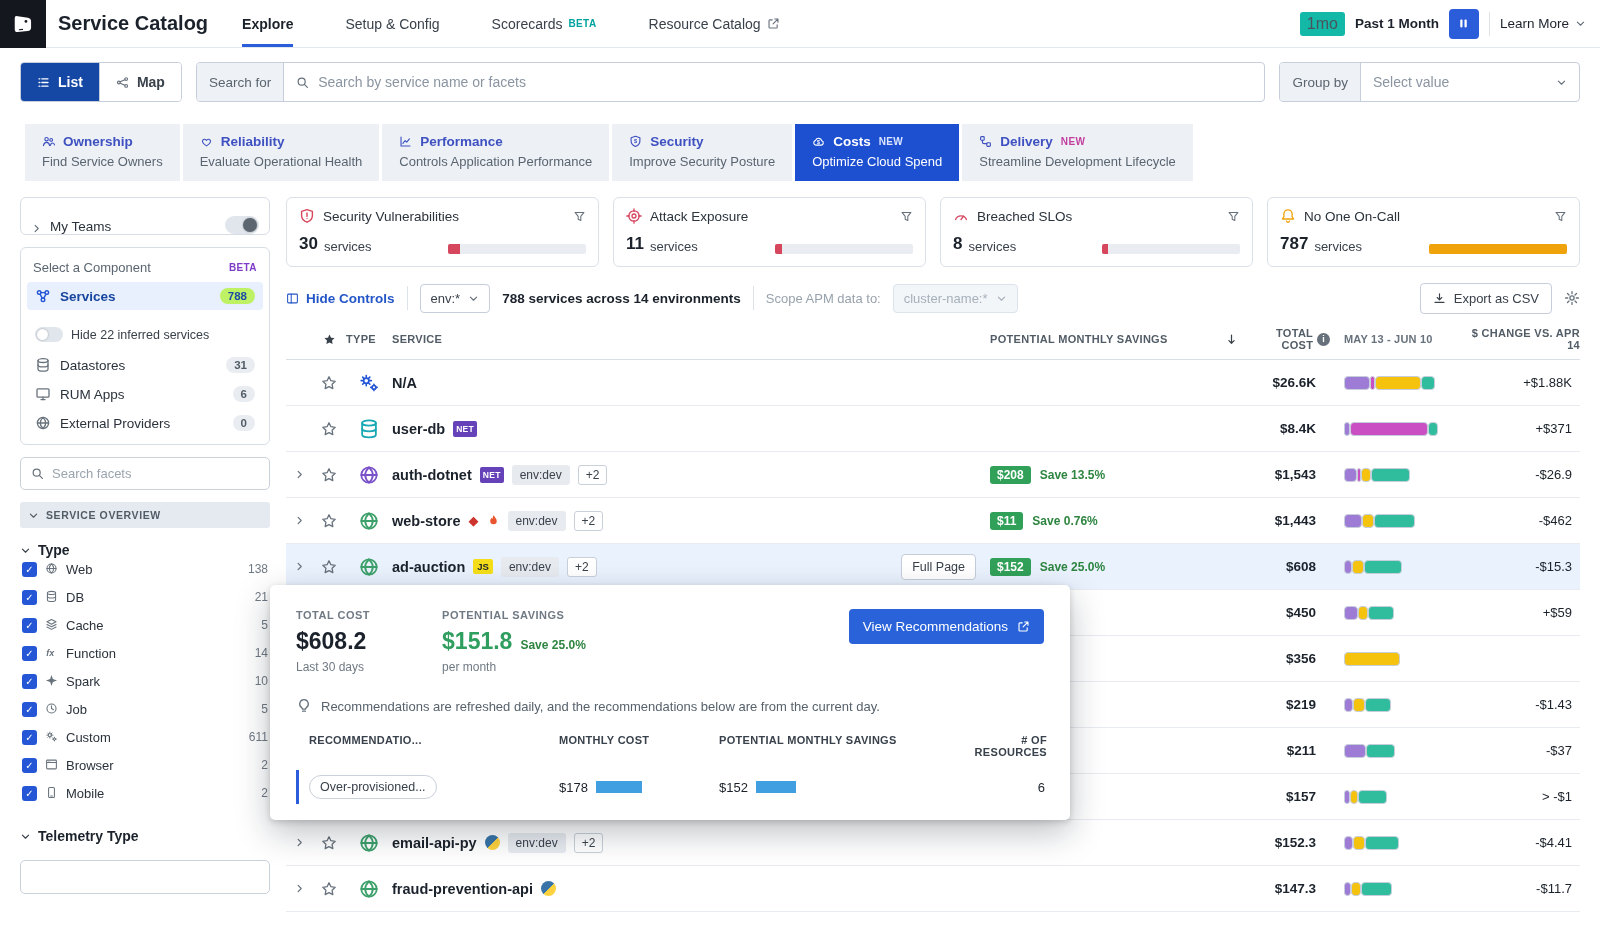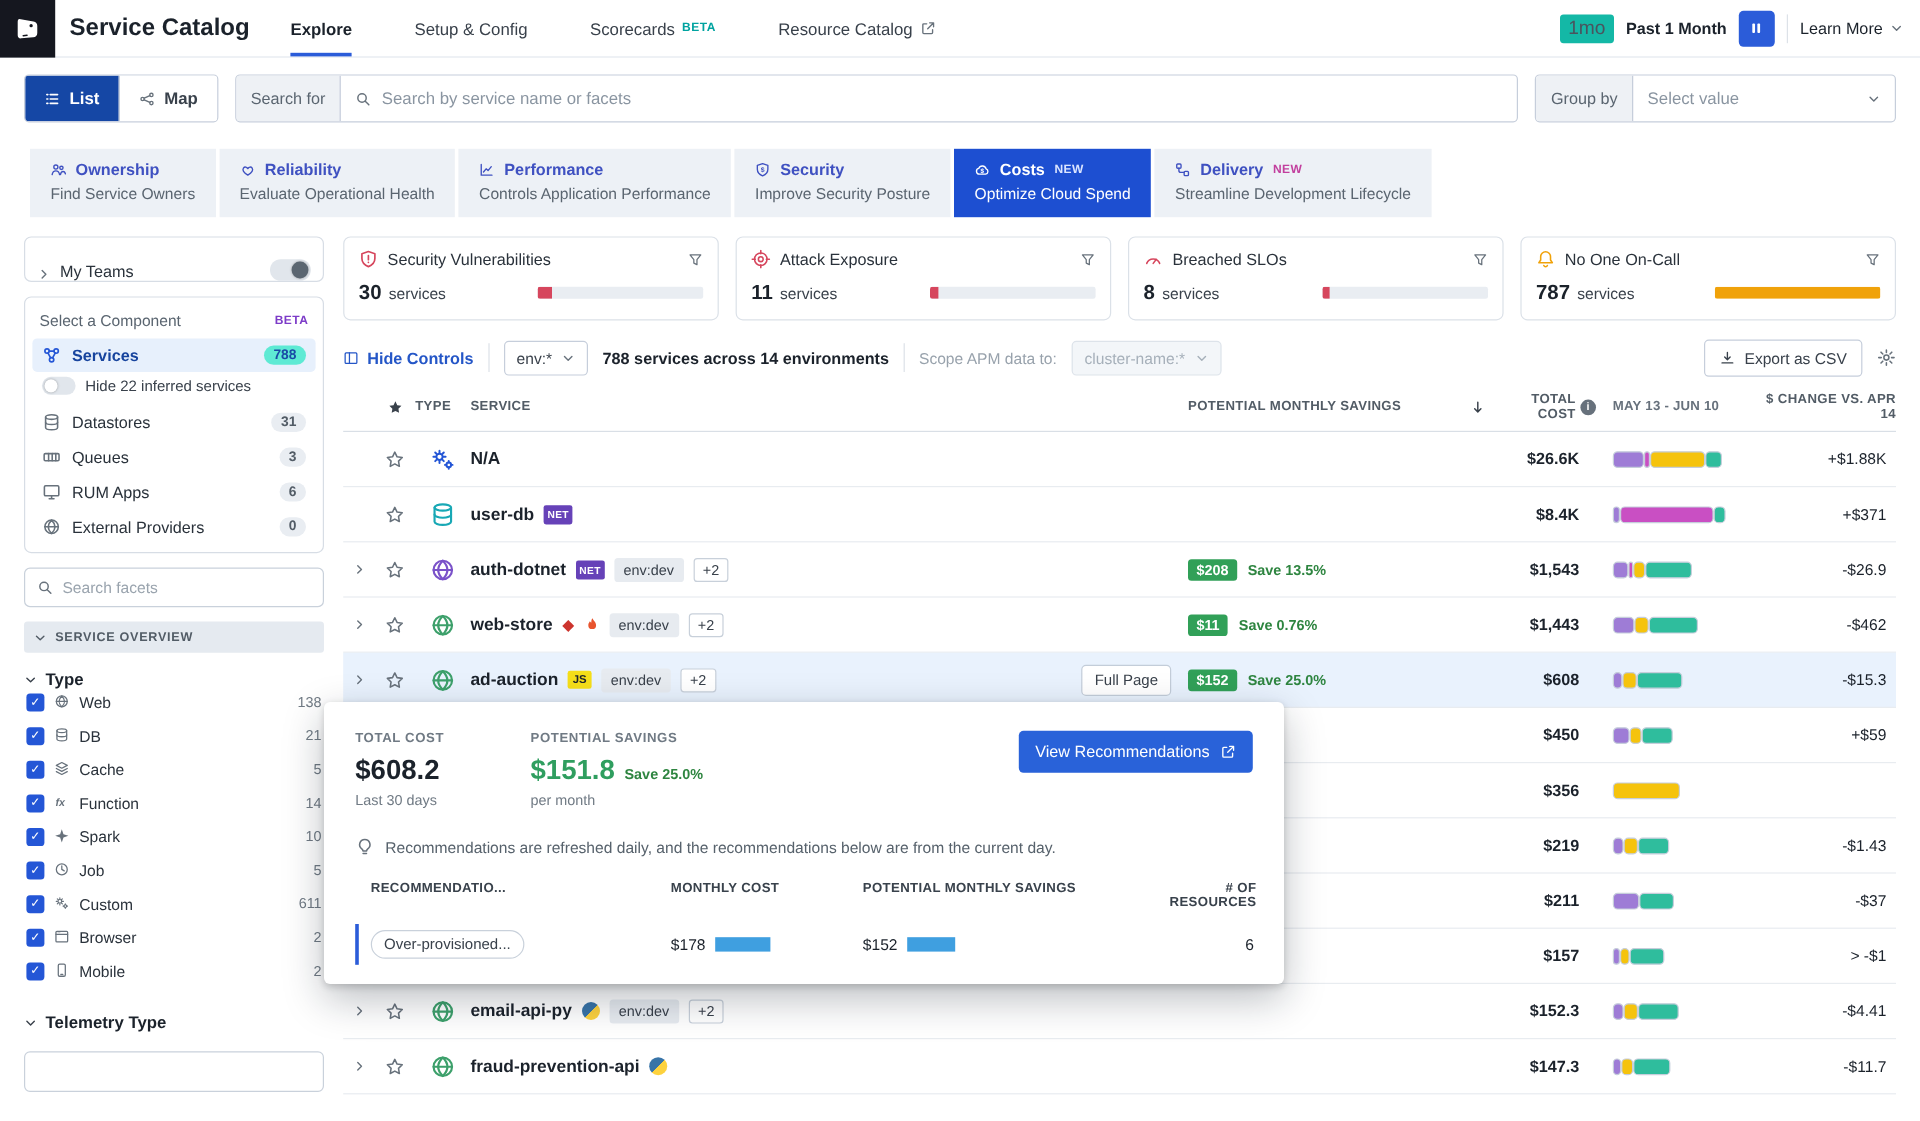--- a/index.html
+++ b/index.html
@@ -68,39 +68,39 @@
 .toggle.sm{width:28px;height:15px;margin-left:0}
 .toggle.sm .knob{width:11px;height:11px}
 .comp-box{padding:4px 0 6px}
 .comp-header{display:flex;align-items:center;justify-content:space-between;padding:8px 12px 6px;font-size:13px;color:#5a6570}
 .beta-purple{font-size:10px;font-weight:bold;color:#7d3cc8;letter-spacing:.4px}
 .comp-row{display:flex;align-items:center;gap:9px;margin:1px 6px;padding:6px 8px;border-radius:4px;cursor:pointer}
 .comp-row .comp-label{font-size:13.5px;color:#2a323b}
 .comp-row.active{background:#e7f0fc}
 .comp-row.active .comp-label{color:#17449e;font-weight:bold}
 .pill{margin-left:auto;background:#e9edf2;color:#525c66;font-size:11.5px;font-weight:bold;padding:2px 8px;border-radius:9px}
-.pill.blue{background:#5eead4;color:#1a4ba6}
-.inferred-row{display:flex;align-items:center;gap:8px;padding:3px 14px 8px}
+.pill.blue{background:#bef264;color:#1a4ba6}
+.inferred-row{display:flex;align-items:center;gap:8px;padding:16px 14px 8px}
 .inferred-label{font-size:12.5px;color:#39414b}
 .facet-search{border:1px solid #c9d1db;border-radius:5px;height:33px;display:flex;align-items:center;gap:8px;padding:0 10px;color:#9aa4ae;font-size:13px;background:#fff}
 .overview-bar{background:#e5eaf0;border-radius:3px;height:26px;display:flex;align-items:center;gap:7px;padding:0 8px;font-size:10.5px;font-weight:bold;color:#525c66;letter-spacing:.6px;cursor:pointer}
 .facet-title{display:flex;align-items:center;gap:7px;font-size:14px;font-weight:bold;color:#1b222b;margin:2px 0 4px;cursor:pointer}
 .trow{display:flex;align-items:flex-start;gap:8px;height:28px;padding:0 2px;cursor:pointer}
 .trow .t-label{font-size:13px;color:#2a323b}
 .trow .cnt{margin-left:auto;color:#707a84;font-size:12px}
 .cb{width:15px;height:15px;border-radius:3px;background:#2456d6;color:#fff;display:inline-flex;align-items:center;justify-content:center;font-size:10px;flex:none}
 .cb::after{content:"✓"}
 .partial-box{border:1px solid #c9d1db;border-radius:5px;height:34px;background:#fff}
 
 
 .cards{display:flex;gap:14px}
 .card{flex:1;border:1px solid #dbe1e8;border-radius:6px;padding:10px 12px 12px;background:#fff}
 .card-head{display:flex;align-items:center;gap:8px}
 .card-title{font-size:13.5px;color:#2a323b;flex:1}
-.card-body{display:flex;align-items:center;margin-top:10px;gap:6px}
+.card-body{display:flex;align-items:flex-end;margin-top:10px;gap:6px}
 .card-count{font-size:17px;font-weight:bold;color:#1b222b}
 .card-unit{font-size:13px;color:#39414b}
 .meter{margin-left:auto;width:138px;height:10px;background:#e9edf2;border-radius:2px;overflow:hidden;display:block}
 .meter-fill{height:100%;display:block}
 
 
 .controls{display:flex;align-items:center;gap:12px;margin:14px 0 4px;height:34px}
 .hide-controls{display:flex;align-items:center;gap:7px;color:#2456c7;font-weight:bold;font-size:13.5px;cursor:pointer}
 .env-select{display:flex;align-items:center;gap:8px;border:1px solid #c6cedb;border-radius:4px;padding:6px 10px;font-size:13px;color:#39414b;cursor:pointer}
 .summary-text{font-weight:bold;color:#1b222b;font-size:13.5px}
@@ -396,32 +396,20 @@
               <svg viewBox="0 0 16 16">
                 <g fill="none" stroke="currentColor" stroke-linecap="round" stroke-linejoin="round" stroke-width="1.3">
                   <ellipse cx="8" cy="3.6" rx="5" ry="1.9"></ellipse>
                   <path d="M3 3.6v8.6c0 1 2.2 1.9 5 1.9s5-.9 5-1.9V3.6"></path>
                   <path d="M3 7.9c0 1 2.2 1.9 5 1.9s5-.9 5-1.9"></path>
                 </g>
               </svg>
             </span>
             <span class="comp-label">Datastores</span>
             <span class="pill">31</span>
-          </div>
-          <div class="comp-row">
-            <span class="icon gray">
-              <svg viewBox="0 0 16 16">
-                <g fill="none" stroke="currentColor" stroke-linecap="round" stroke-linejoin="round" stroke-width="1.3">
-                  <rect x="1.8" y="5" width="12.4" height="6" rx="1"></rect>
-                  <path d="M5.5 5v6M8.5 5v6M11.5 5v6"></path>
-                </g>
-              </svg>
-            </span>
-            <span class="comp-label">Queues</span>
-            <span class="pill">3</span>
           </div>
           <div class="comp-row">
             <span class="icon gray">
               <svg viewBox="0 0 16 16">
                 <g fill="none" stroke="currentColor" stroke-linecap="round" stroke-linejoin="round" stroke-width="1.3">
                   <rect x="2" y="2.8" width="12" height="8.4" rx="1"></rect>
                   <path d="M6 13.6h4M8 11.2v2.4"></path>
                 </g>
               </svg>
             </span>

